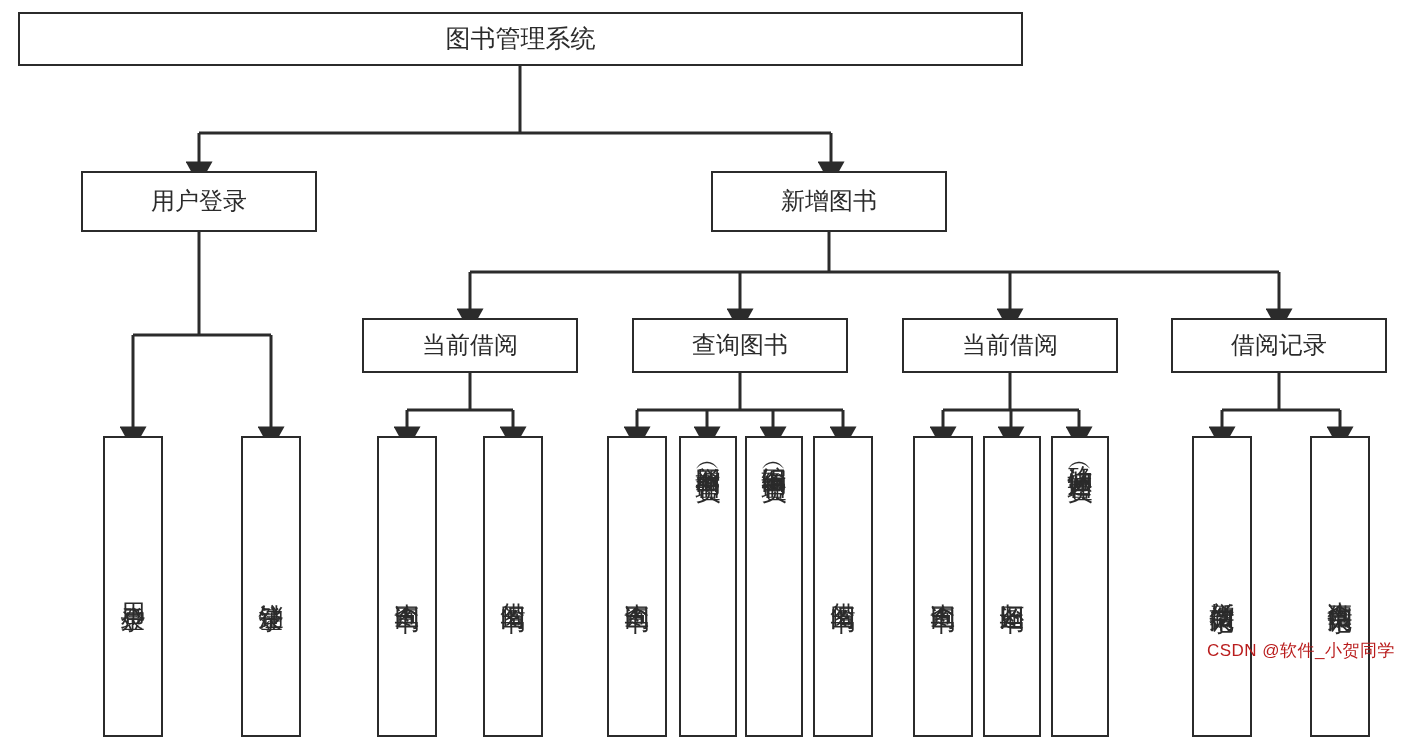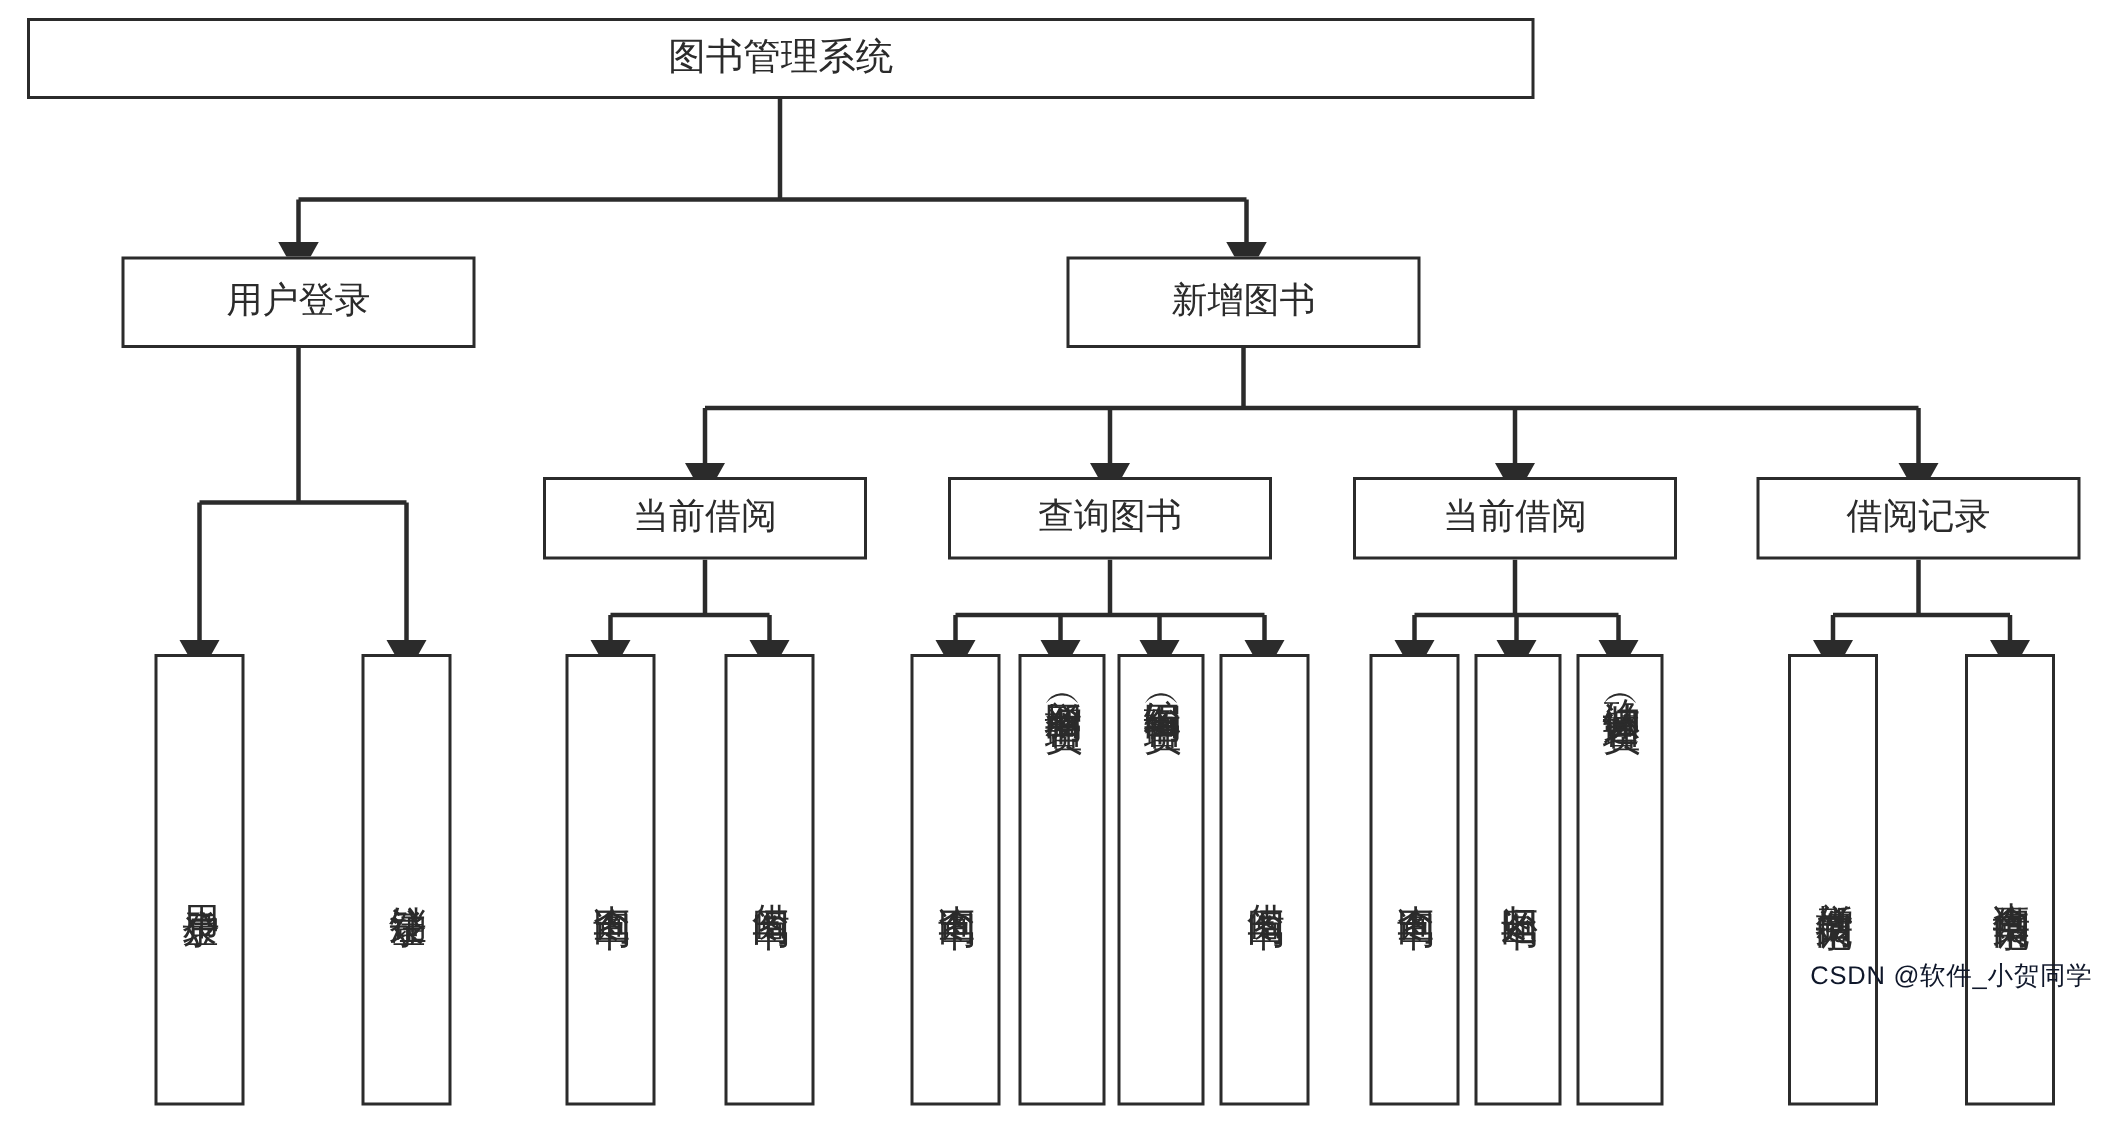--- a/index.html
+++ b/index.html
@@ -42,21 +42,21 @@
     letter-spacing:2px;
     line-height:1;
     height:auto;
   }
   .leaf.center{align-items:center;padding-top:0;}
 
   #watermark{
     position:absolute;
     right:10px;bottom:6px;
     font-size:17px;
-    color:#0f172a;
+    color:#b91c1c;
     letter-spacing:.5px;
     white-space:nowrap;
     text-align:right;
   }
 </style>
 </head>
 <body>
 
 <div id="stage">
 

